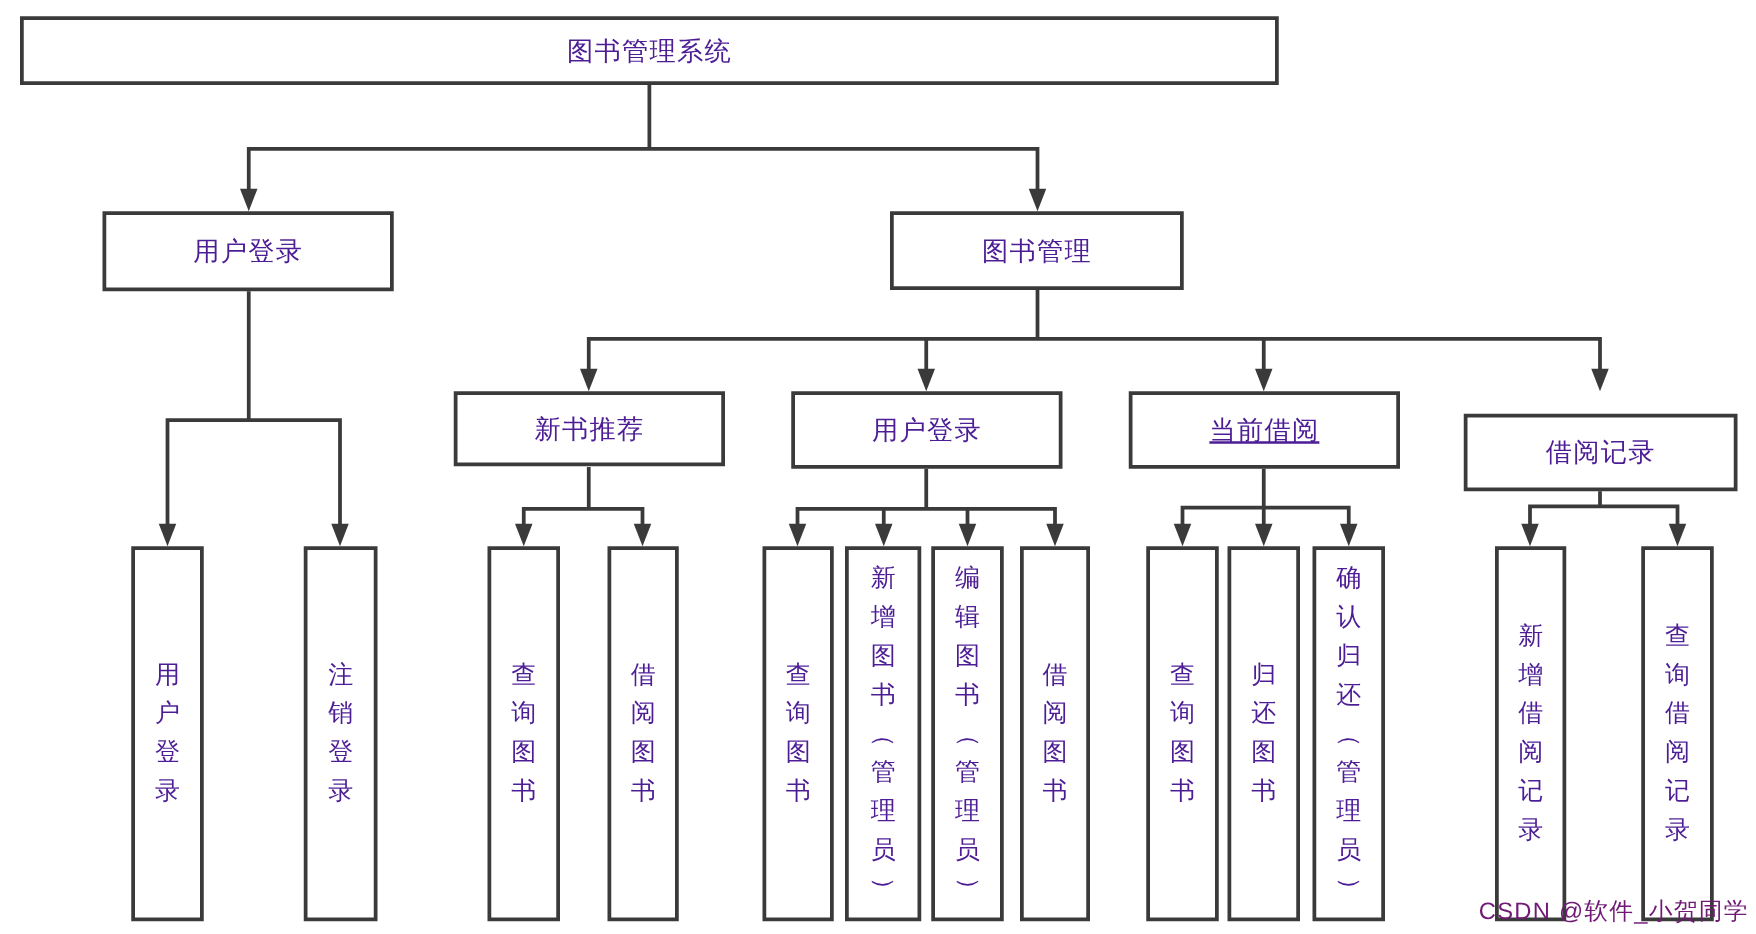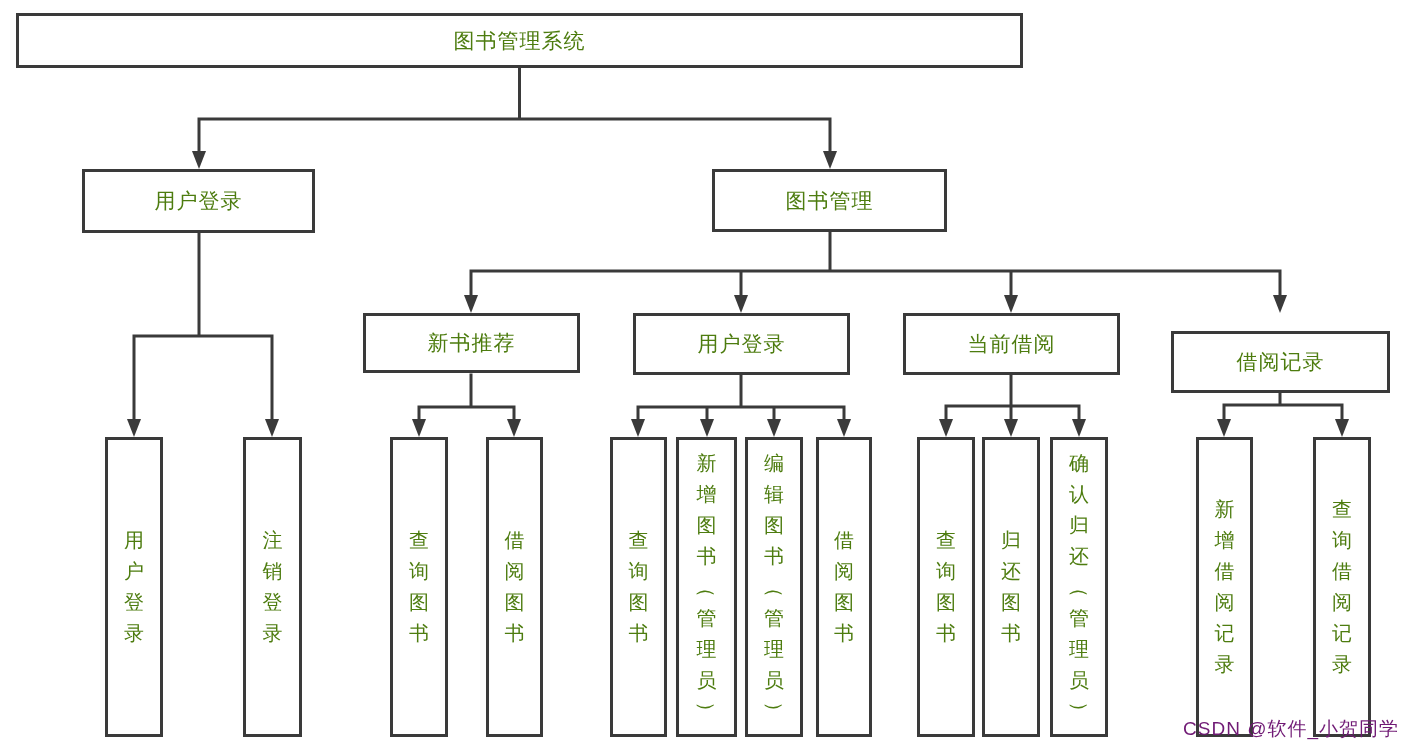--- a/index.html
+++ b/index.html
@@ -18,21 +18,21 @@
     z-index: 1;
   }
   .node {
     position: absolute;
     box-sizing: border-box;
     border: 3px solid #3a3a3a;
     background: #ffffff;
     display: flex;
     align-items: center;
     justify-content: center;
-    color: #4d7c0f;
+    color: #4c1d95;
     font-size: 21px;
     letter-spacing: 1px;
     z-index: 2;
     white-space: nowrap;
   }
   .leaf {
     flex-direction: column;
     letter-spacing: 0;
     font-size: 20px;
   }
@@ -105,21 +105,21 @@
     </g>
   </svg>
 
   <div class="node" style="left:16px; top:13px; width:1007px; height:55px;">图书管理系统</div>
 
   <div class="node" style="left:82px; top:169px; width:233px; height:64px;">用户登录</div>
   <div class="node" style="left:712px; top:169px; width:235px; height:63px;">图书管理</div>
 
   <div class="node" style="left:363px; top:313px; width:217px; height:60px;">新书推荐</div>
   <div class="node" style="left:633px; top:313px; width:217px; height:62px;">用户登录</div>
-  <div class="node" style="left:903px; top:313px; width:217px; height:62px;">当前借阅</div>
+  <div class="node" style="left:903px; top:313px; width:217px; height:62px;text-decoration:underline;">当前借阅</div>
   <div class="node" style="left:1171px; top:331px; width:219px; height:62px;">借阅记录</div>
 
   <div class="node leaf" style="left:105px; top:437px; width:58px; height:300px;">
       <span>用</span>
       <span>户</span>
       <span>登</span>
       <span>录</span>
     </div>
   <div class="node leaf" style="left:243px; top:437px; width:59px; height:300px;">
       <span>注</span>

